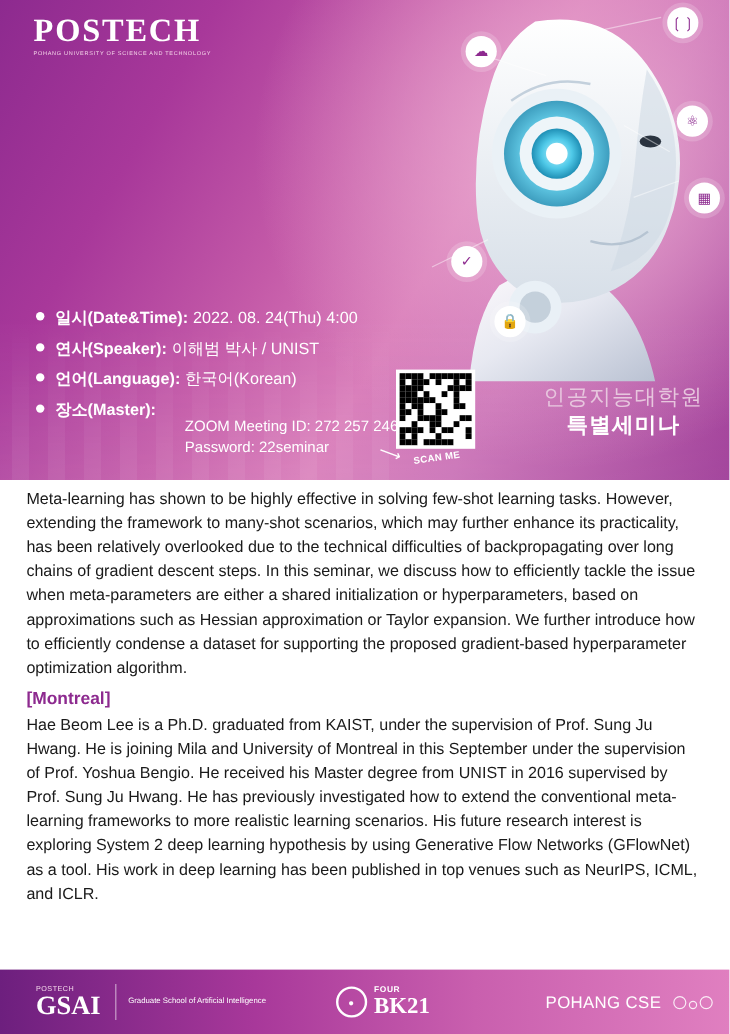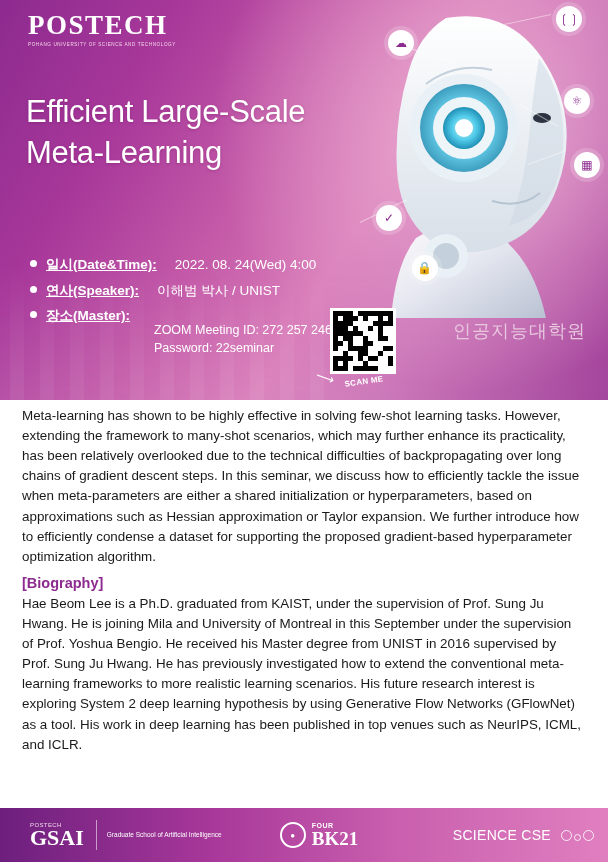--- a/index.html
+++ b/index.html
@@ -128,21 +128,21 @@
   }
   .bullet {
     width: 7px; height: 7px;
     border-radius: 50%;
     background: #ffffff;
     margin-right: 9px;
     flex: 0 0 auto;
     position: relative;
     top: -2px;
   }
-  .info-label { font-weight: bold; margin-right: 18px; white-space: nowrap; text-decoration: underline; }
+  .info-label { font-weight: bold; margin-right: 4px; white-space: nowrap; }
   .info-value { white-space: nowrap; }
   .zoom-lines {
     margin-left: 124px;
     margin-top: -4px;
     font-size: 12.5px;
     line-height: 1.45;
     color: #ffffff;
   }
 
   
@@ -312,36 +312,37 @@
   <div class="net-line" style="right:40px;  top:164px; width:40px; transform:rotate(-20deg);"></div>
   <div class="net-line" style="right:196px; top:222px; width:52px; transform:rotate(-26deg);"></div>
 
   <div class="float-icon fi-1">☁</div>
   <div class="float-icon fi-2">❲❳</div>
   <div class="float-icon fi-3">⚛</div>
   <div class="float-icon fi-4">▦</div>
   <div class="float-icon fi-5">✓</div>
   <div class="float-icon fi-6">🔒</div>
 
-  <div class="title">
-    <div>Efficient Large-Scale</div>
-    <div>Meta-Learning</div>
-  </div>
 
   <div class="info">
     <div class="info-row">
       <span class="bullet"></span>
       <span class="info-label">일시(Date&amp;Time):</span>
-      <span class="info-value">2022. 08. 24(Wed) 4:00</span>
+      <span class="info-value">2022. 08. 24(Thu) 4:00</span>
     </div>
     <div class="info-row">
       <span class="bullet"></span>
       <span class="info-label">연사(Speaker):</span>
       <span class="info-value">이해범 박사 / UNIST</span>
     </div>
+    <div class="info-row">
+      <span class="bullet"></span>
+      <span class="info-label">언어(Language):</span>
+      <span class="info-value">한국어(Korean)</span>
+    </div>
     <div class="info-row" style="margin-bottom:2px;">
       <span class="bullet"></span>
       <span class="info-label">장소(Master):</span>
     </div>
     <div class="zoom-lines">
       <div>ZOOM Meeting ID: 272 257 2466</div>
       <div>Password: 22seminar</div>
     </div>
   </div>
 
@@ -493,27 +494,28 @@
           <i style="background: rgb(255, 255, 255);"></i>
           <i style="background: rgb(255, 255, 255);"></i>
         </div>
     </div>
     <div class="scan-arrow">⟶</div>
     <div class="scan-me">SCAN ME</div>
   </div>
 
   <div class="ko-dept">
     <div class="l1">인공지능대학원</div>
+    <div class="l2">특별세미나</div>
   </div>
 </div>
 
 <div class="content">
   <p class="para">Meta-learning has shown to be highly effective in solving few-shot learning tasks. However, extending the framework to many-shot scenarios, which may further enhance its practicality, has been relatively overlooked due to the technical difficulties of backpropagating over long chains of gradient descent steps. In this seminar, we discuss how to efficiently tackle the issue when meta-parameters are either a shared initialization or hyperparameters, based on approximations such as Hessian approximation or Taylor expansion. We further introduce how to efficiently condense a dataset for supporting the proposed gradient-based hyperparameter optimization algorithm.</p>
 
-  <div class="sec-head">[Biography]</div>
+  <div class="sec-head">[Montreal]</div>
   <p class="para">Hae Beom Lee is a Ph.D. graduated from KAIST, under the supervision of Prof. Sung Ju Hwang. He is joining Mila and University of Montreal in this September under the supervision of Prof. Yoshua Bengio. He received his Master degree from UNIST in 2016 supervised by Prof. Sung Ju Hwang. He has previously investigated how to extend the conventional meta-learning frameworks to more realistic learning scenarios. His future research interest is exploring System 2 deep learning hypothesis by using Generative Flow Networks (GFlowNet) as a tool. His work in deep learning has been published in top venues such as NeurIPS, ICML, and ICLR.</p>
 </div>
 
 <div class="footer">
   <div class="f-gsai">
     <div>
       <div class="g-top">POSTECH</div>
       <div class="g-main">GSAI</div>
     </div>
     <div class="f-div"></div>
@@ -522,20 +524,20 @@
 
   <div class="f-bk">
     <div class="bk-circ">●</div>
     <div>
       <div class="bk-four">FOUR</div>
       <div class="bk-txt"><span>BK</span><span>21</span></div>
     </div>
   </div>
 
   <div class="f-cse">
-    <div class="f-cse-txt">SCIENCE CSE</div>
+    <div class="f-cse-txt">POHANG CSE</div>
     <div class="cse-rings">
       <div class="ring"></div>
       <div class="ring sm"></div>
       <div class="ring"></div>
     </div>
   </div>
 </div>
 
 </body></html>

